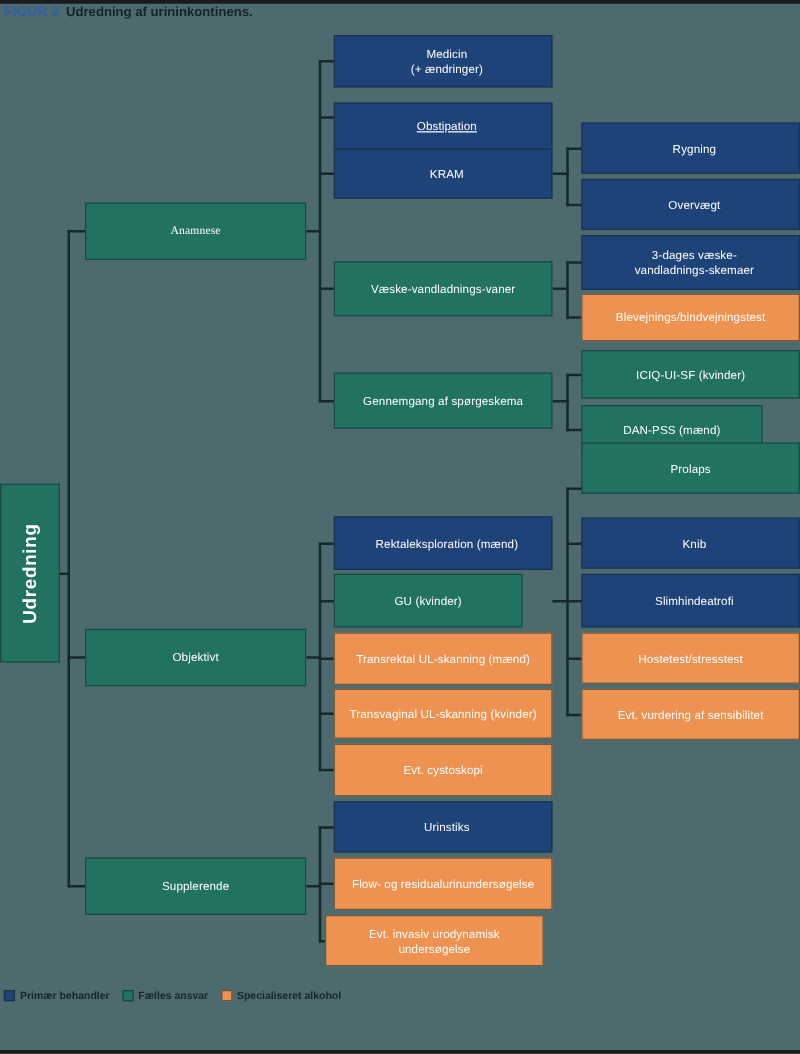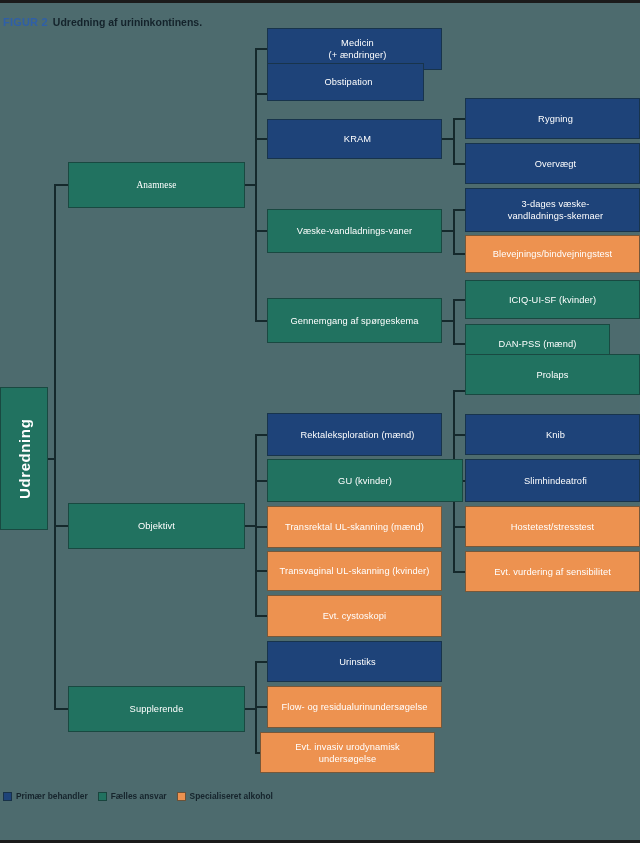--- a/index.html
+++ b/index.html
@@ -32,21 +32,21 @@
     position: absolute;
     left: 0; bottom: 0;
     width: 640px;
     height: 3px;
     background: #1b1b1b;
   }
   
   .figure-header {
     position: absolute;
     left: 3px;
-    top: 16px;
+    top: 4px;
     height: 14px;
     display: flex;
     align-items: baseline;
     gap: 5px;
     white-space: nowrap;
     text-align: center;
   }
   .figure-label {
     color: #2f5fa8;
     font-weight: bold;
@@ -192,26 +192,26 @@
       <div class="conn h" style="left: 453px; top: 525.5px; width: 14px;"></div>
       <div class="conn h" style="left: 453px; top: 570.5px; width: 14px;"></div>
     </div>
 
   <div id="box-layer">
       <div class="box teal root" style="left: 0px; top: 387px; width: 48px; height: 143px;">Udredning</div>
       <div class="box teal" style="left: 68px; top: 162px; width: 177px; height: 46px; font-family: Liberation Serif, serif;">Anamnese</div>
       <div class="box teal" style="left: 68px; top: 503px; width: 177px; height: 46px;">Objektivt</div>
       <div class="box teal" style="left: 68px; top: 686px; width: 177px; height: 46px;">Supplerende</div>
       <div class="box blue" style="left: 267px; top: 28px; width: 175px; height: 42px;">Medicin<br>(+ ændringer)</div>
-      <div class="box blue" style="left: 267px; top: 63px; width: 157px; height: 38px;">Obstipation</div>
+      <div class="box blue" style="left: 267px; top: 82px; width: 175px; height: 38px; text-decoration: underline;">Obstipation</div>
       <div class="box blue" style="left: 267px; top: 119px; width: 175px; height: 40px;">KRAM</div>
       <div class="box teal" style="left: 267px; top: 209px; width: 175px; height: 44px;">Væske-vandladnings-vaner</div>
       <div class="box teal" style="left: 267px; top: 298px; width: 175px; height: 45px;">Gennemgang af spørgeskema</div>
       <div class="box blue" style="left: 267px; top: 413px; width: 175px; height: 43px;">Rektaleksploration (mænd)</div>
-      <div class="box teal" style="left: 267px; top: 459px; width: 196px; height: 43px;">GU (kvinder)</div>
+      <div class="box teal" style="left: 267px; top: 459px; width: 151px; height: 43px;">GU (kvinder)</div>
       <div class="box orange" style="left: 267px; top: 506px; width: 175px; height: 42px;">Transrektal UL-skanning (mænd)</div>
       <div class="box orange" style="left: 267px; top: 551px; width: 175px; height: 40px;">Transvaginal UL-skanning  (kvinder)</div>
       <div class="box orange" style="left: 267px; top: 595px; width: 175px; height: 42px;">Evt. cystoskopi</div>
       <div class="box blue" style="left: 267px; top: 641px; width: 175px; height: 41px;">Urinstiks</div>
       <div class="box orange" style="left: 267px; top: 686px; width: 175px; height: 42px;">Flow- og residualurinundersøgelse</div>
       <div class="box orange" style="left: 260px; top: 732px; width: 175px; height: 41px;">Evt. invasiv urodynamisk<br>undersøgelse</div>
       <div class="box blue" style="left: 465px; top: 98px; width: 175px; height: 41px;">Rygning</div>
       <div class="box blue" style="left: 465px; top: 143px; width: 175px; height: 41px;">Overvægt</div>
       <div class="box blue" style="left: 465px; top: 188px; width: 175px; height: 44px;">3-dages væske-<br>vandladnings-skemaer</div>
       <div class="box orange" style="left: 465px; top: 235px; width: 175px; height: 38px;">Blevejnings/bindvejningstest</div>

